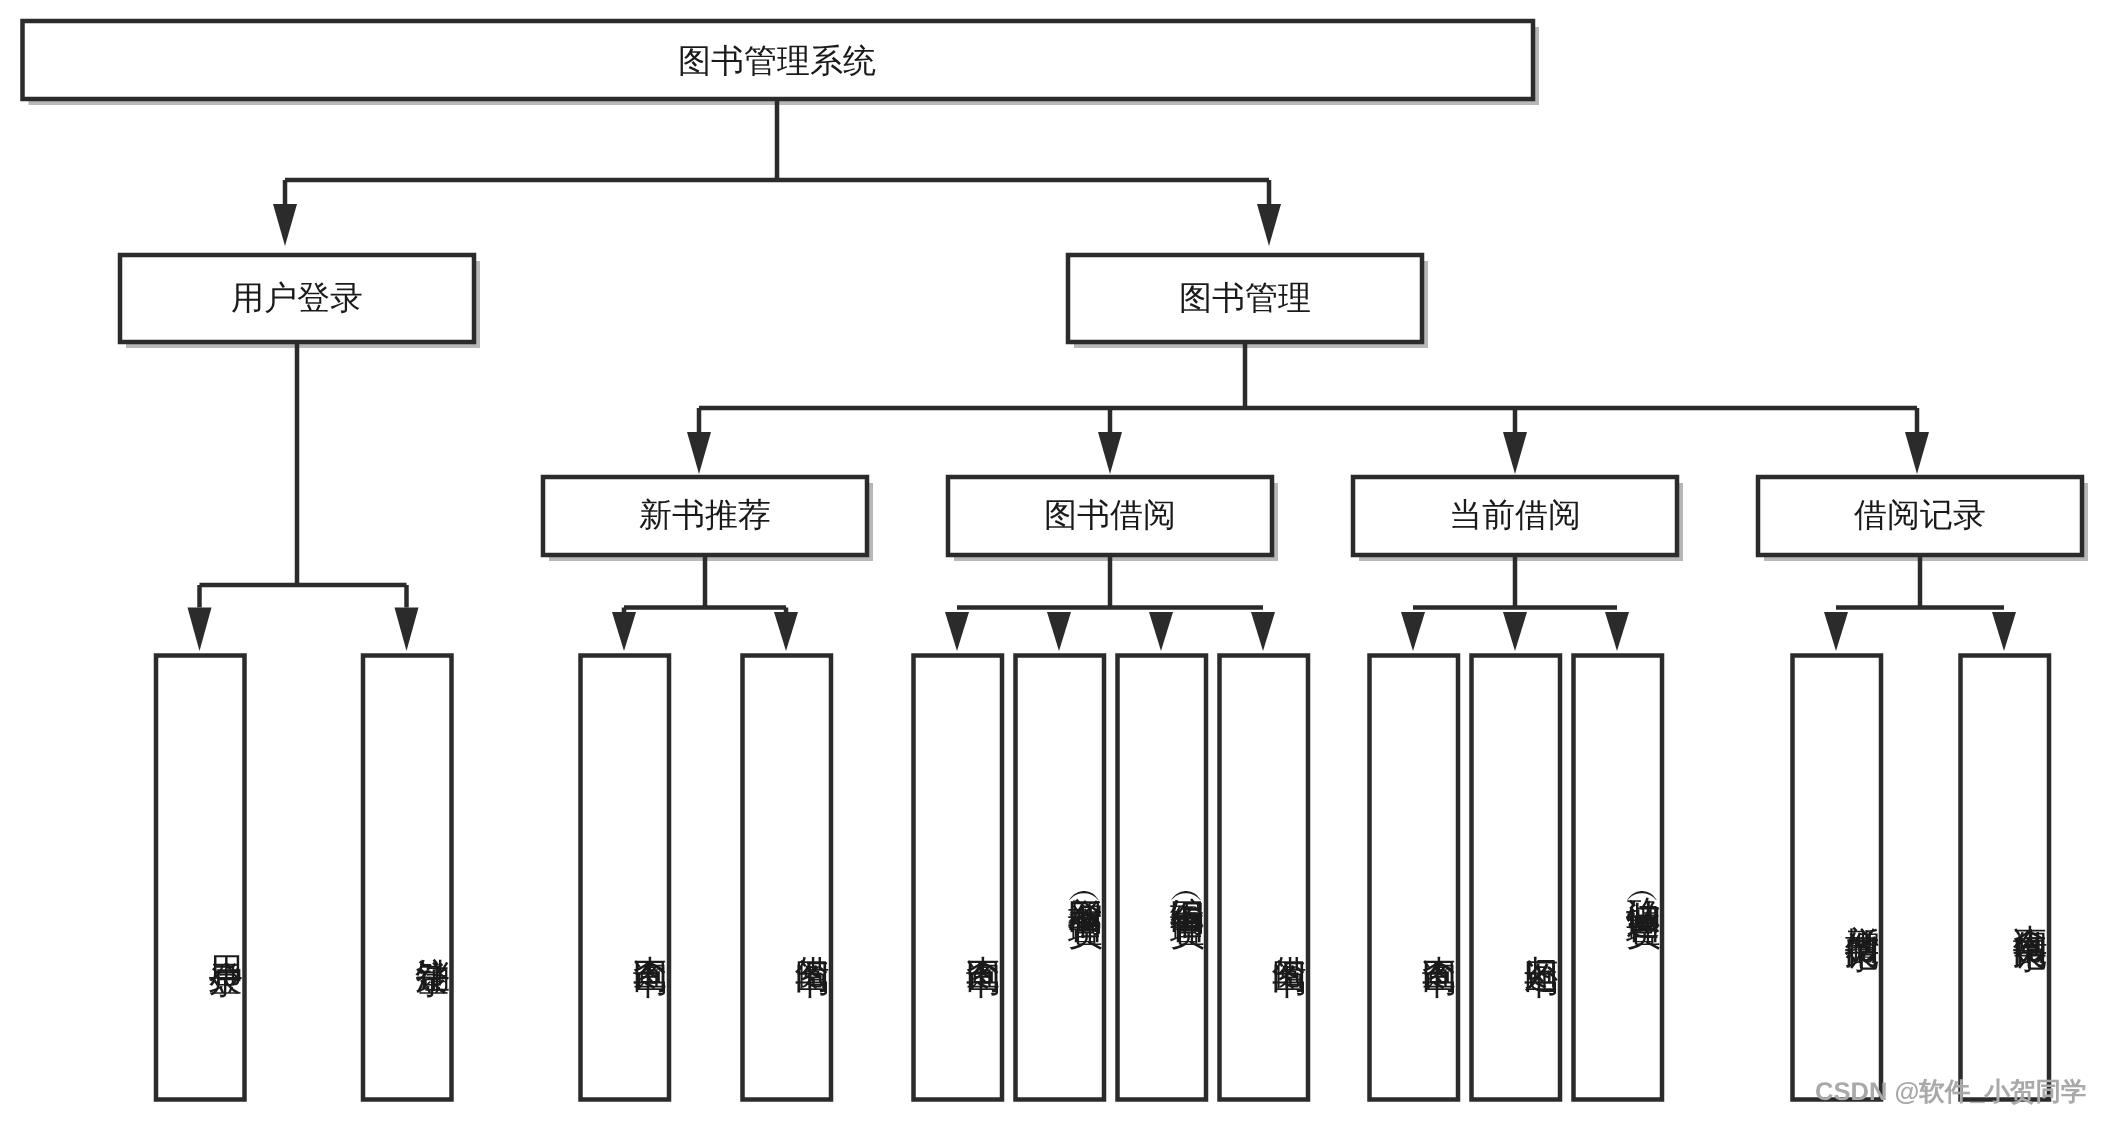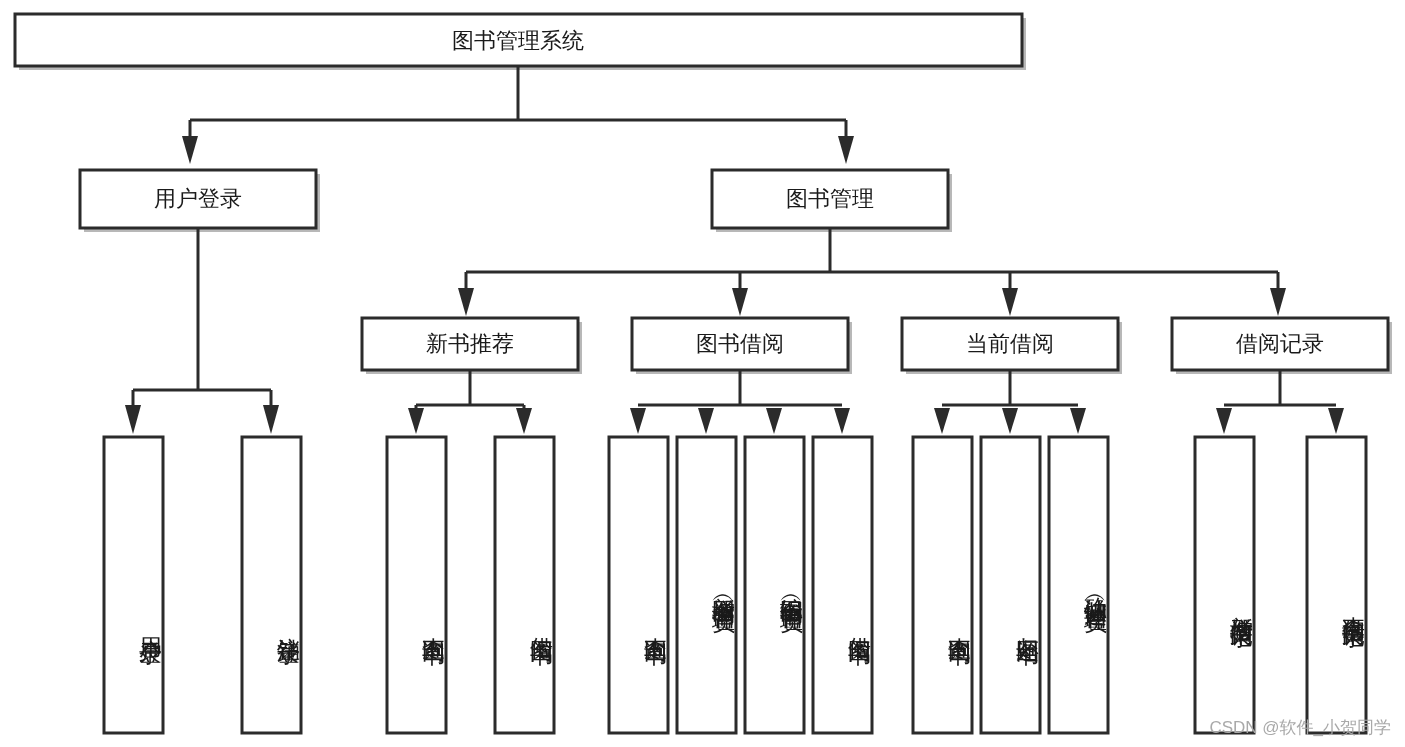--- a/index.html
+++ b/index.html
@@ -67,20 +67,21 @@
     pointer-events: none;
   }
   .watermark {
     position: absolute;
     right: 14px;
     bottom: 8px;
     font-family: "Liberation Sans", sans-serif;
     font-size: 17px;
     color: #a9a9a9;
     white-space: nowrap;
+    font-weight: bold;
   }
 </style>
 </head>
 <body>
 
 <div id="diagram-root">
 
   <svg class="diagram-svg" viewBox="0 0 1405 747">
 
     <g>

